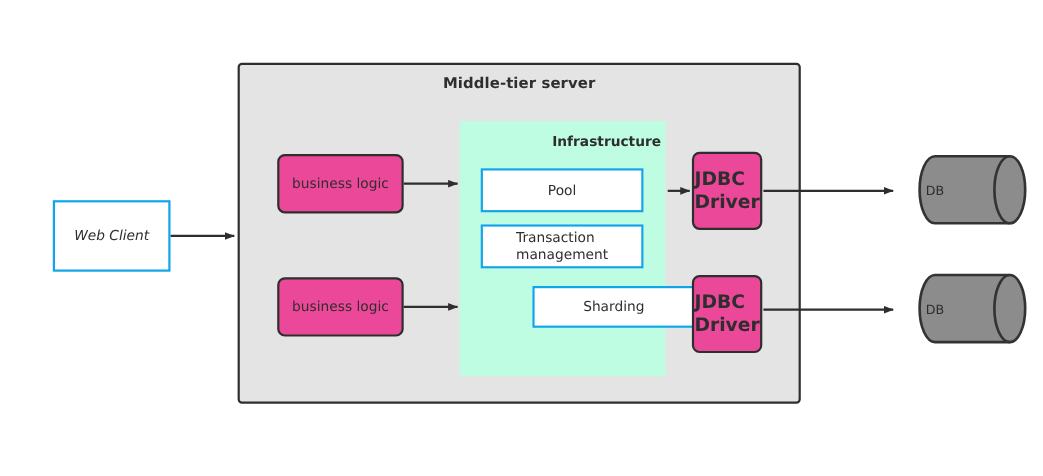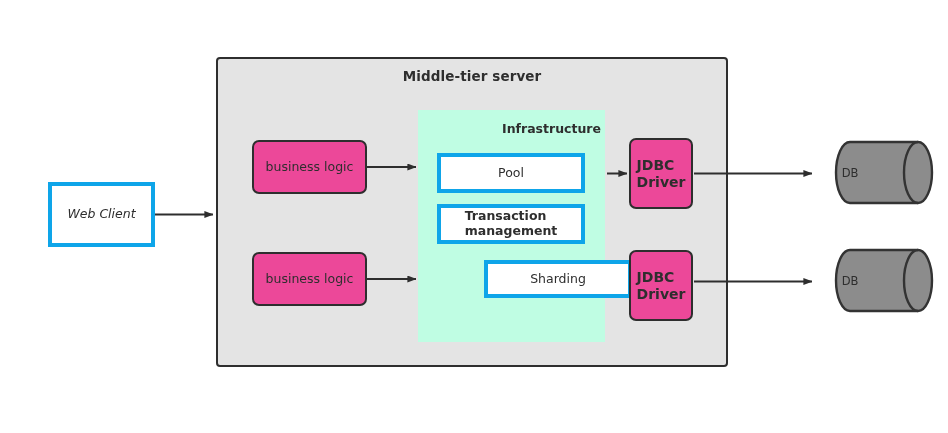--- a/index.html
+++ b/index.html
@@ -70,38 +70,38 @@
     height: 20px;
     font-size: 12.5px;
     font-weight: bold;
     color: #2e2e2e;
     margin-left: 40px;
   }
 
   
   .box-sharp {
     background: #ffffff;
-    border: 4px solid #0ea5e9;
+    border: 2px solid #0ea5e9;
     border-radius: 0;
     font-size: 12.5px;
   }
   
   .box-round {
     background: #ec4899;
     border: 2px solid #2e2e2e;
     border-radius: 7px;
     font-size: 12.5px;
   }
-  .bold-label { font-weight: bold; font-size: 14px; }
+  .bold-label { font-weight: bold; font-size: 17px; }
 
   #web-client  { left: 48px;  top: 182px; width: 107px;  height: 65px; font-style: italic; }
   #biz-logic-1 { left: 252px; top: 140px; width: 115px; height: 54px; }
   #biz-logic-2 { left: 252px; top: 252px; width: 115px; height: 54px; }
   #pool-box    { left: 437px; top: 153px; width: 148px; height: 40px; }
-  #txn-box     { left: 437px; top: 204px; width: 148px; height: 40px; font-weight: bold; }
+  #txn-box     { left: 437px; top: 204px; width: 148px; height: 40px; }
   #shard-box   { left: 437px; top: 260px; width: 148px; height: 38px; margin-left: 47px; }
   #jdbc-1      { left: 629px; top: 138px; width: 64px;  height: 71px; }
   #jdbc-2      { left: 629px; top: 250px; width: 64px;  height: 71px; }
 
   
   .db-cyl {
     position: absolute;
     width: 96px;
     height: 79px;
     padding-left: 28px;

